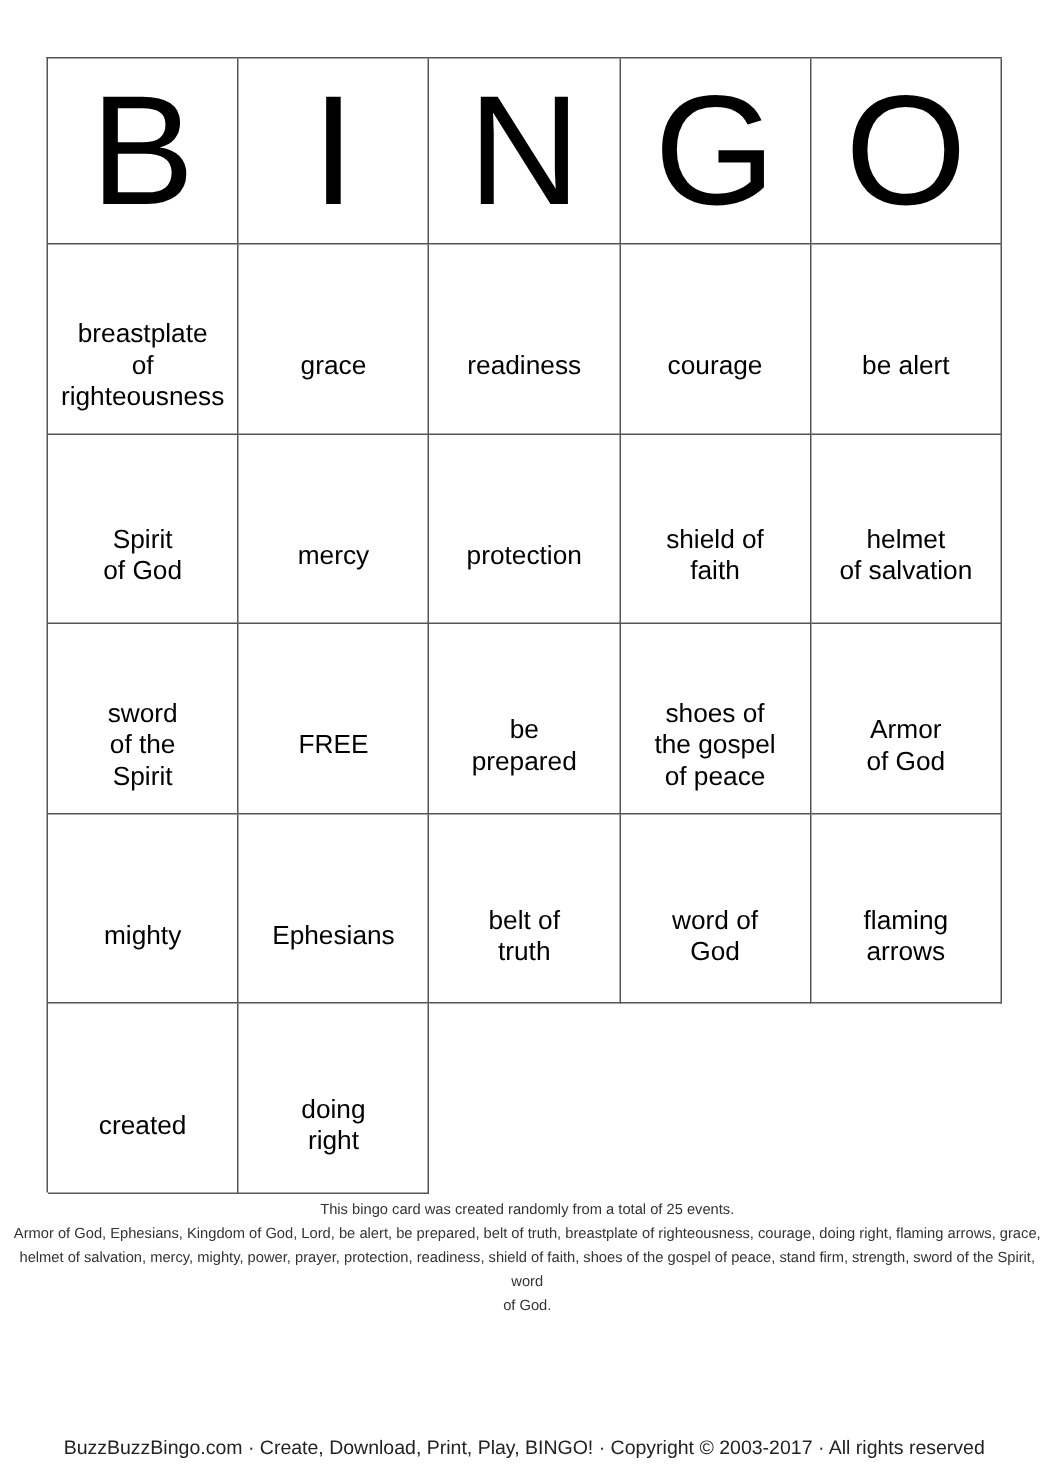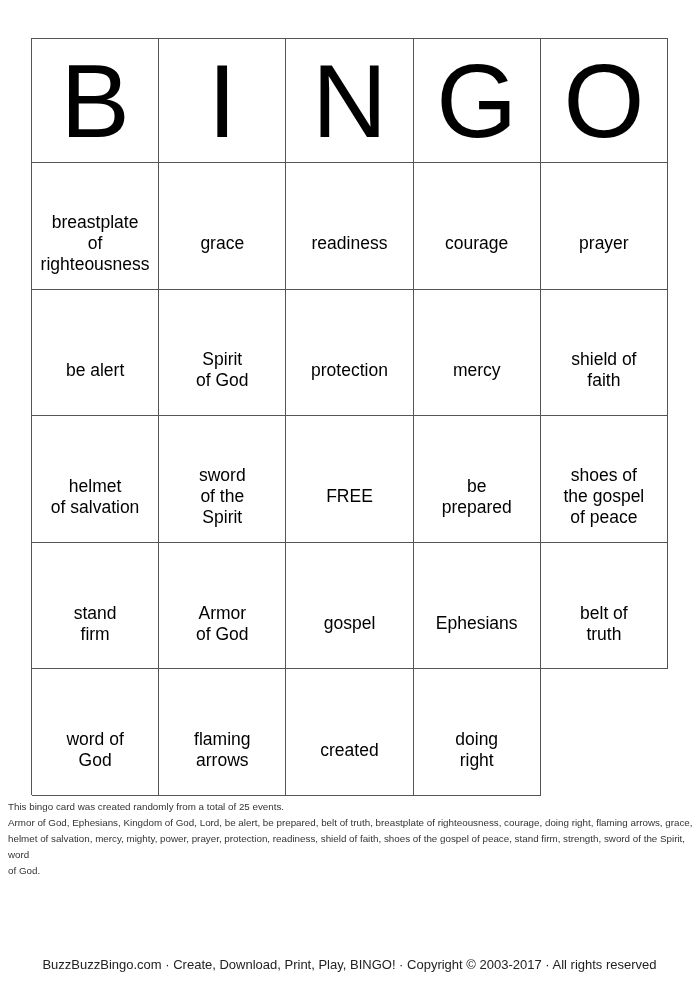--- a/index.html
+++ b/index.html
@@ -44,20 +44,21 @@
     margin-top: 36px;
   }
   .footer-note {
     position: absolute;
     left: 8px; top: 799px;
     width: 687px;
     font-size: 9.8px;
     line-height: 16px;
     color: #333;
     white-space: pre-line;
+    text-align: center;
   }
   .bottom-bar {
     position: absolute;
     left: 0; top: 956px;
     width: 699px;
     text-align: center;
     font-size: 13px;
     line-height: 18px;
     color: #222;
     white-space: nowrap;
@@ -91,36 +92,33 @@
     </div>
   <div class="cell word-cell">
       <span>grace</span>
     </div>
   <div class="cell word-cell">
       <span>readiness</span>
     </div>
   <div class="cell word-cell">
       <span>courage</span>
     </div>
-  <div class="cell word-cell">
-      <span>prayer</span>
-    </div>
 
   <div class="cell word-cell">
       <span>be alert</span>
     </div>
   <div class="cell word-cell">
       <span>Spirit
 of God</span>
     </div>
   <div class="cell word-cell">
-      <span>protection</span>
+      <span>mercy</span>
     </div>
   <div class="cell word-cell">
-      <span>mercy</span>
+      <span>protection</span>
     </div>
   <div class="cell word-cell">
       <span>shield of
 faith</span>
     </div>
 
   <div class="cell word-cell">
       <span>helmet
 of salvation</span>
     </div>
@@ -136,29 +134,25 @@
       <span>be
 prepared</span>
     </div>
   <div class="cell word-cell">
       <span>shoes of
 the gospel
 of peace</span>
     </div>
 
   <div class="cell word-cell">
-      <span>stand
-firm</span>
-    </div>
-  <div class="cell word-cell">
       <span>Armor
 of God</span>
     </div>
   <div class="cell word-cell">
-      <span>gospel</span>
+      <span>mighty</span>
     </div>
   <div class="cell word-cell">
       <span>Ephesians</span>
     </div>
 
   <div class="cell word-cell">
       <span>belt of
 truth</span>
     </div>
   <div class="cell word-cell">

